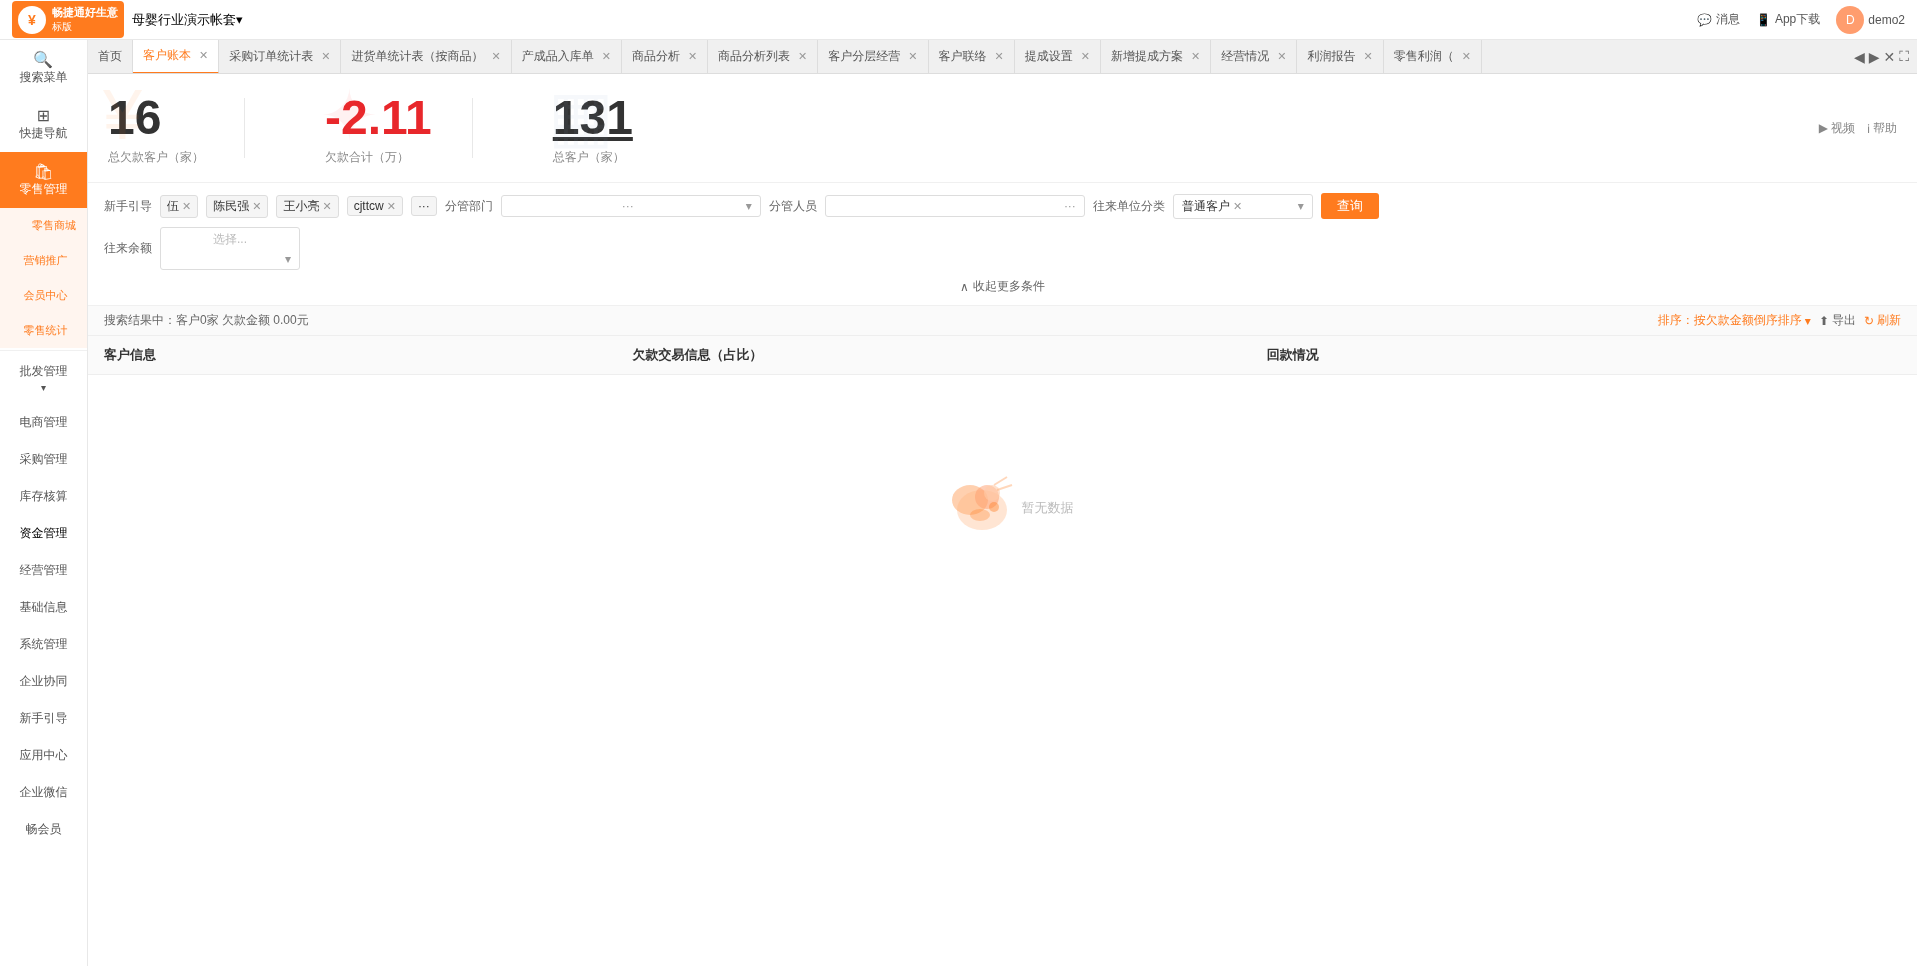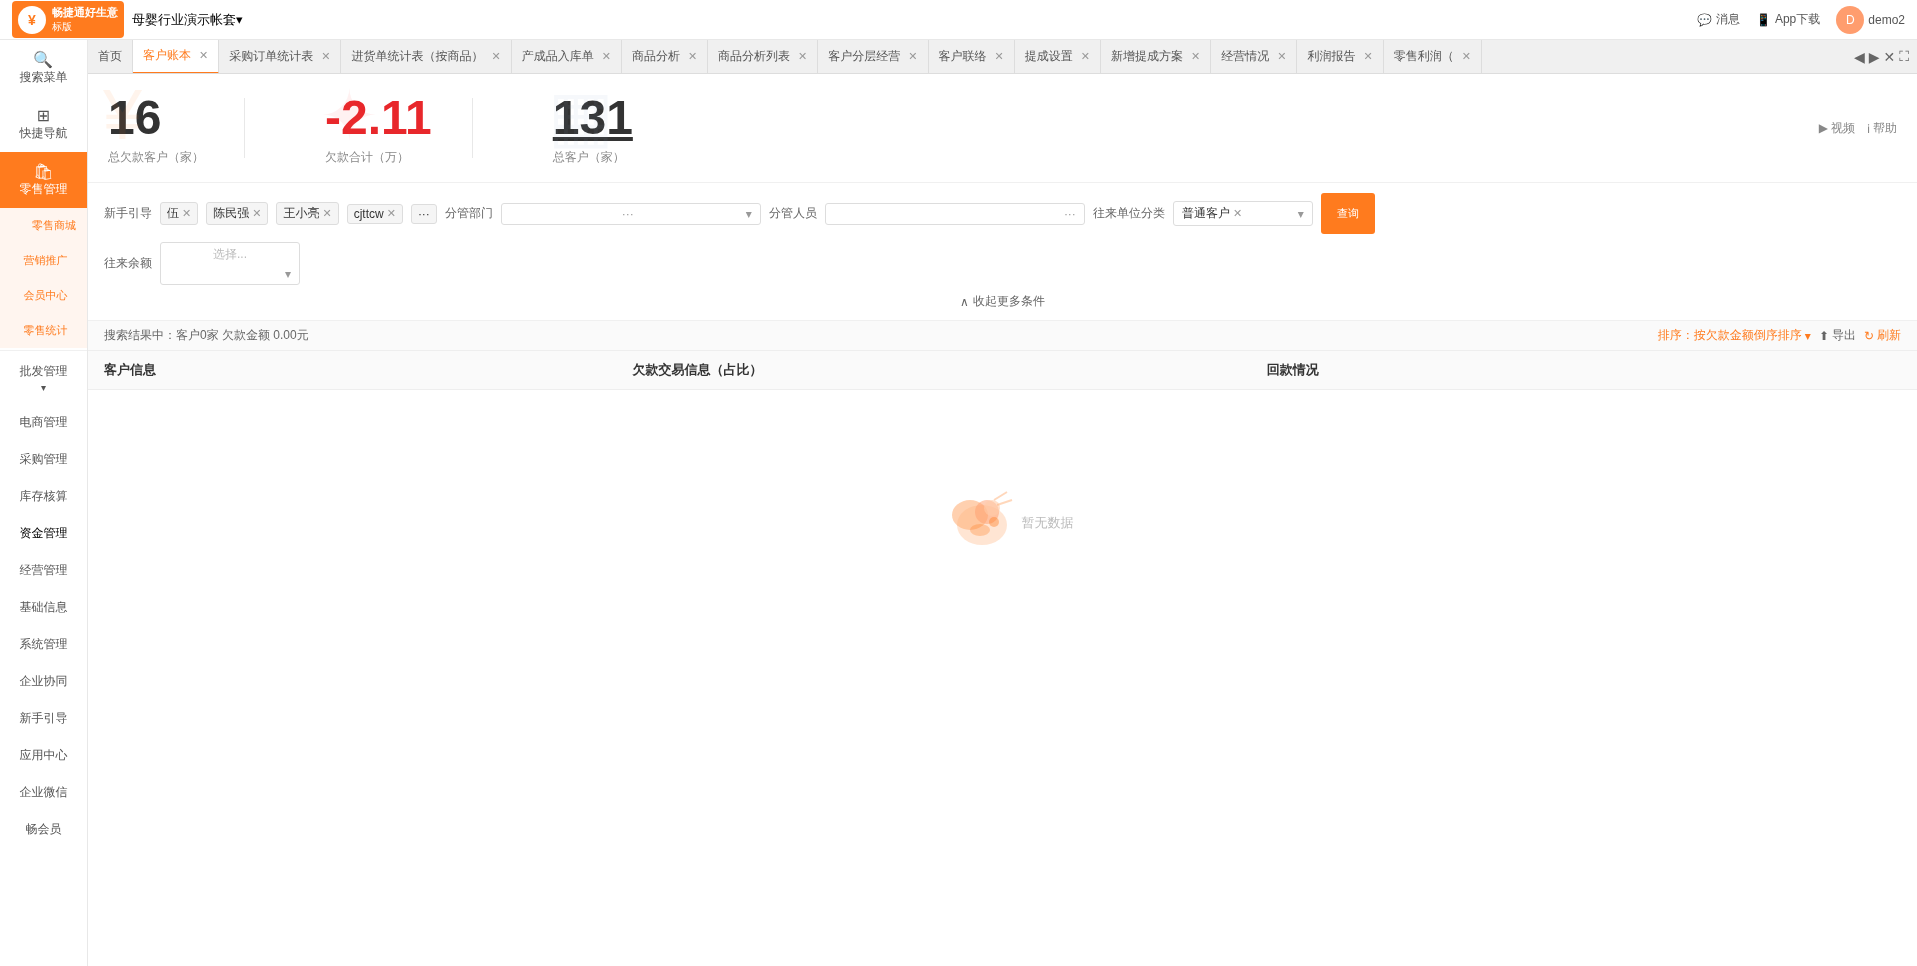--- a/index.html
+++ b/index.html
@@ -49,21 +49,21 @@
     .filter-area { padding: 10px 16px; background: #fff; border-bottom: 1px solid #f0f0f0; }
     .filter-row { display: flex; align-items: center; gap: 8px; margin-bottom: 8px; flex-wrap: wrap; }
     .filter-label { color: #666; font-size: 12px; white-space: nowrap; }
     .filter-tag { display: inline-flex; align-items: center; gap: 3px; background: #f5f5f5; border: 1px solid #ddd; border-radius: 3px; padding: 2px 6px; font-size: 12px; color: #333; }
     .filter-tag .tag-close { cursor: pointer; color: #999; font-size: 11px; }
     .filter-tag .tag-more { cursor: pointer; }
     .filter-dropdown { display: flex; align-items: center; border: 1px solid #ddd; border-radius: 3px; padding: 3px 8px; font-size: 12px; min-width: 160px; cursor: pointer; background: #fff; gap: 4px; }
     .filter-dropdown .caret { color: #999; margin-left: auto; }
     .filter-dropdown-wide { min-width: 260px; }
     .filter-more-btn { display: flex; align-items: center; gap: 4px; color: #666; font-size: 12px; cursor: pointer; }
-    .btn-query { background: #ff7b1e; color: #fff; border: none; border-radius: 3px; padding: 13px 16px; font-size: 11px; cursor: pointer; }
+    .btn-query { background: #ff7b1e; color: #fff; border: none; border-radius: 3px; padding: 4px 16px; font-size: 13px; cursor: pointer; }
 
     
     .result-bar { display: flex; align-items: center; padding: 6px 16px; background: #fafafa; border-bottom: 1px solid #eee; font-size: 12px; color: #666; }
     .result-bar .sort-section { margin-left: auto; display: flex; align-items: center; gap: 8px; }
     .sort-btn { display: flex; align-items: center; gap: 3px; cursor: pointer; color: #ff7b1e; }
     .action-btn { display: flex; align-items: center; gap: 3px; cursor: pointer; color: #666; }
     .refresh-btn { color: #ff7b1e; cursor: pointer; }
 
     
     .table-container { flex: 1; overflow-y: auto; }

